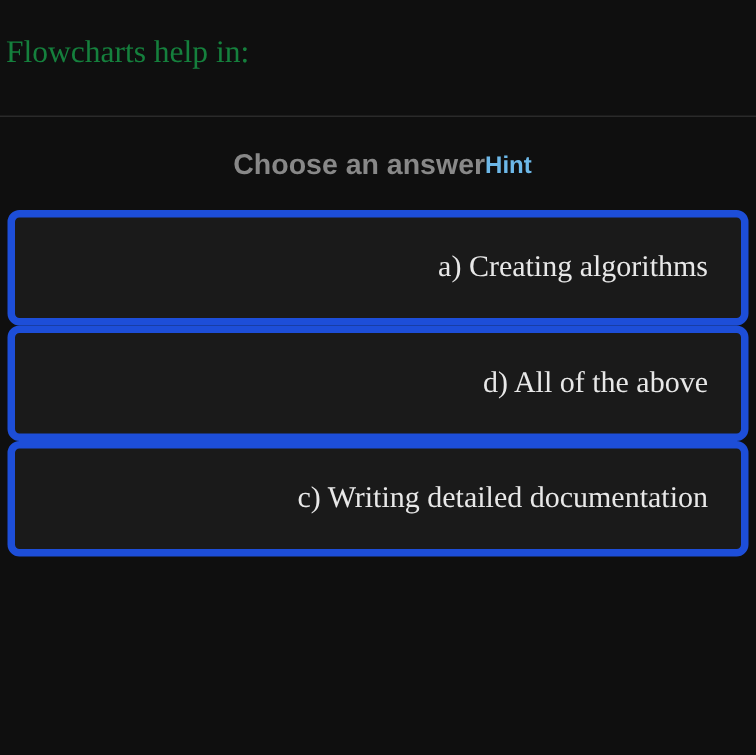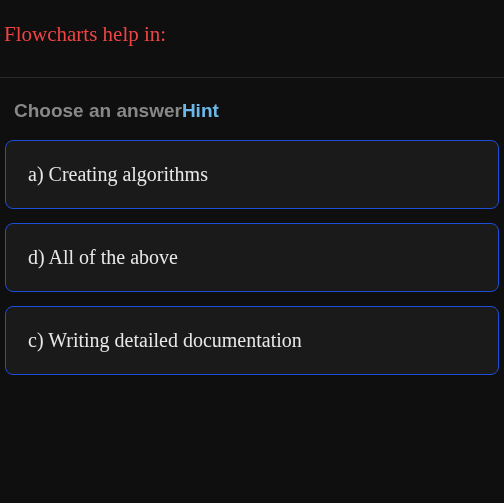--- a/index.html
+++ b/index.html
@@ -13,58 +13,58 @@
       font-family: Georgia, 'Times New Roman', serif;
       width: 504px;
       height: 503px;
       overflow: hidden;
     }
     .question-section {
       padding: 22px 4px 30px 4px;
     }
     .question-text {
       font-size: 21px;
-      color: #ef4444;
+      color: #15803d;
       font-weight: 400;
     }
     .divider {
       height: 1px;
       background-color: #2a2a2a;
       width: 100%;
     }
     .answer-header {
       display: flex;
-      justify-content: flex-start;
+      justify-content: center;
       align-items: center;
       padding: 22px 8px 18px 14px;
     }
     .choose-label {
       font-family: -apple-system, BlinkMacSystemFont, 'Segoe UI', Arial, sans-serif;
       font-size: 19px;
       font-weight: 700;
       color: #888888;
     }
     .hint-link {
       font-family: -apple-system, BlinkMacSystemFont, 'Segoe UI', Arial, sans-serif;
-      font-size: 19px;
+      font-size: 16px;
       font-weight: 700;
       color: #6db8e8;
       cursor: pointer;
     }
     .options-container {
       padding: 0 5px;
     }
     .option {
       background-color: #1a1a1a;
-      border: 1px solid #1d4ed8;
+      border: 5px solid #1d4ed8;
       border-radius: 8px;
       padding: 22px 22px;
-      margin-bottom: 14px;
       cursor: pointer;
       transition: background-color 0.2s;
+      text-align: right;
     }
     .option-text {
       font-size: 20px;
       color: #e8e8e8;
       font-weight: 400;
     }
   </style>
 </head>
 <body>
 

